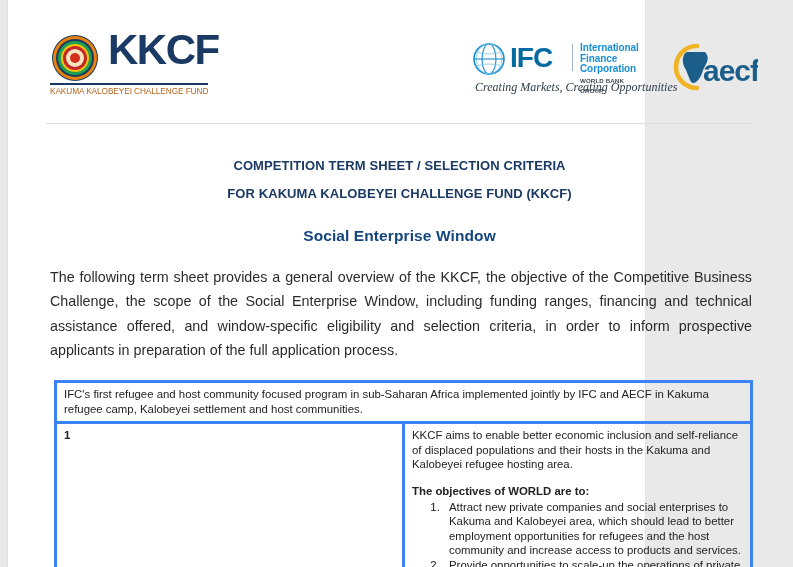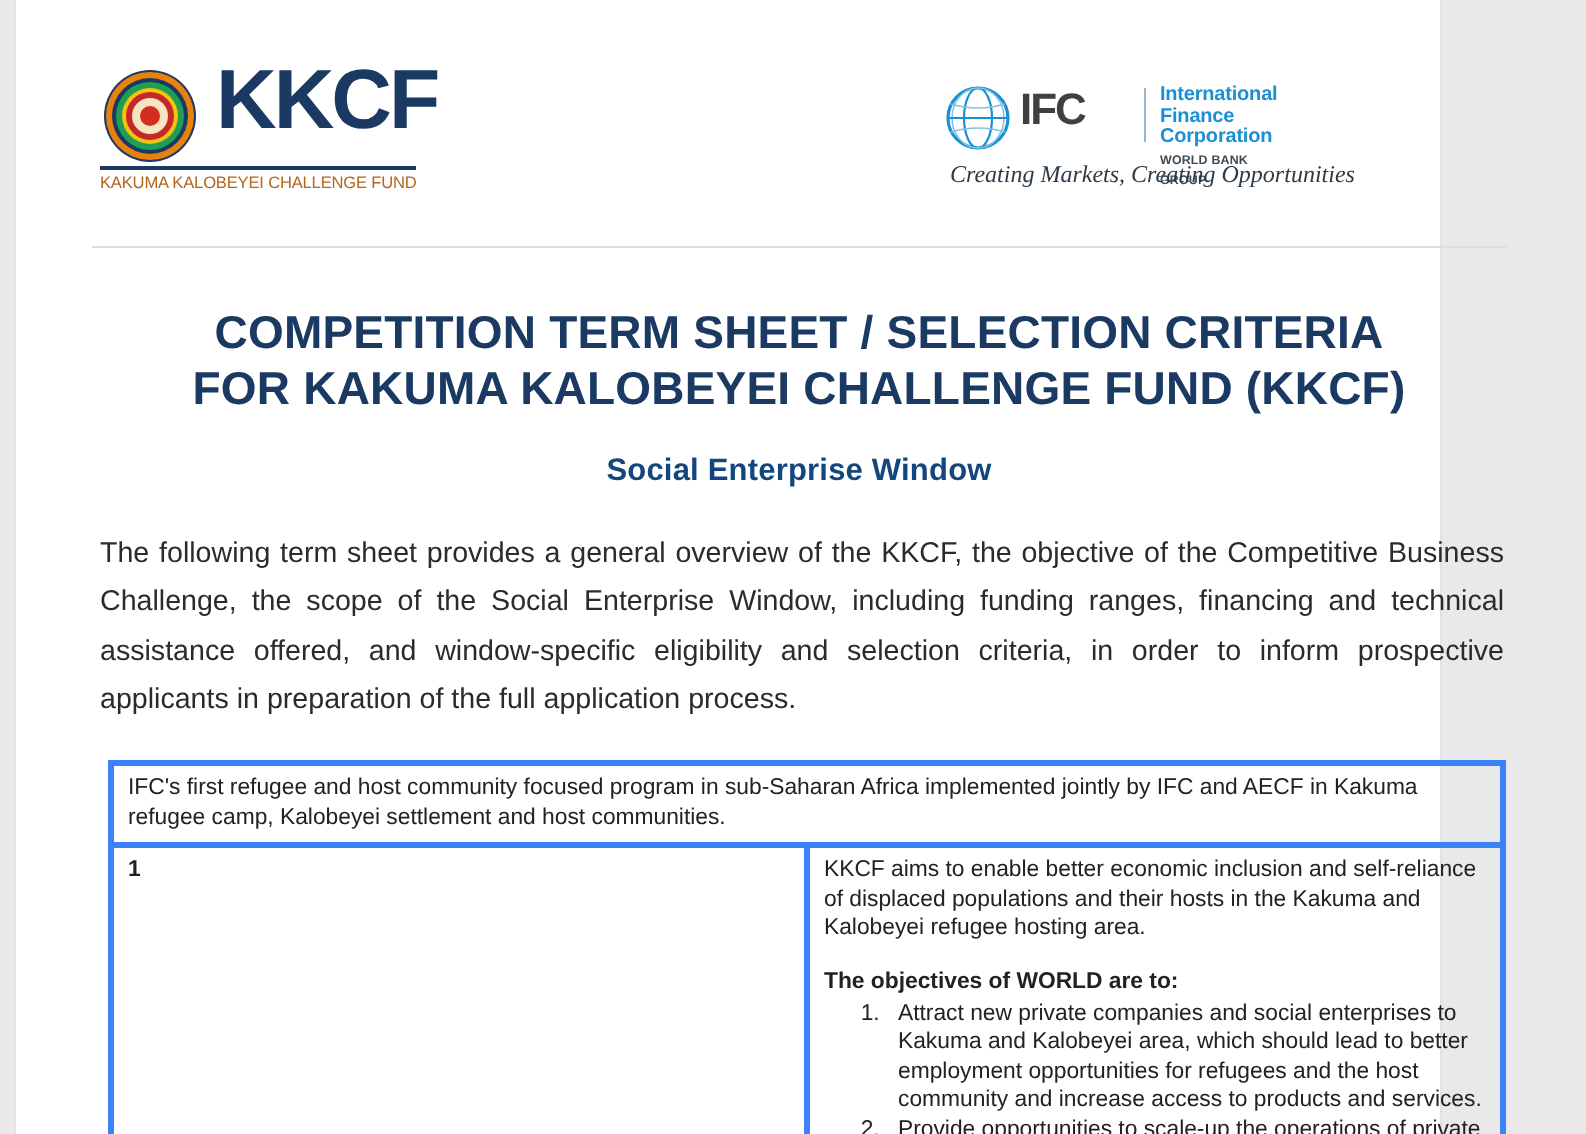--- a/index.html
+++ b/index.html
@@ -10,21 +10,21 @@
     height: 567px;
     overflow: hidden;
     background: #e9e9e9;
     font-family: "Liberation Sans", sans-serif;
   }
 
   .page {
     position: absolute;
     left: 8px;
     top: 0;
-    width: 712px;
+    width: 637px;
     height: 567px;
     background: #ffffff;
     box-shadow: 0 0 0 1px #e2e2e2;
   }
 
   
   .logo-bar {
     position: absolute;
     left: 0; top: 0;
     width: 777px;
@@ -99,24 +99,24 @@
   }
   .ifc-globe {
     position: absolute;
     left: 0; top: 1px;
     width: 32px; height: 32px;
   }
   .ifc-mark {
     position: absolute;
     left: 37px;
     top: 2px;
-    font-size: 22px;
+    font-size: 28px;
     font-weight: bold;
     letter-spacing: -1px;
-    color: #404040;
+    color: #0369a1;
     line-height: 1;
   }
   .ifc-divider {
     position: absolute;
     left: 99px;
     top: 2px;
     width: 1px;
     height: 27px;
     background: #9fb5cc;
   }
@@ -171,21 +171,21 @@
     background: #dedede;
   }
 
   
   .doc-title {
     position: absolute;
     left: 38px;
     top: 152px;
     width: 707px;
     text-align: center;
-    font-size: 23px;
+    font-size: 13px;
     font-weight: bold;
     color: #1b3a63;
     line-height: 28px;
     letter-spacing: 0.1px;
   }
   .doc-subtitle {
     position: absolute;
     left: 38px;
     top: 227px;
     width: 707px;
@@ -291,20 +291,27 @@
       <div class="ifc-mark">IFC</div>
       <div class="ifc-divider"></div>
       <div class="ifc-sub">
         <span class="ifc-sub-line">International</span>
         <span class="ifc-sub-line">Finance Corporation</span>
         <span class="ifc-wbg">WORLD BANK GROUP</span>
       </div>
       <div class="ifc-tagline">Creating Markets, Creating Opportunities</div>
     </div>
 
+    <div class="aecf-logo">
+      <svg class="aecf-svg" width="95" height="50" viewBox="0 0 95 50">
+        <path d="M34 4 A21 21 0 1 0 34 46" fill="none" stroke="#f0b323" stroke-width="4.6" stroke-linecap="round"></path>
+        <path d="M24 10 L42 10 Q46 14 44 20 L40 28 Q38 36 33 40 Q29 43 27 38 L23 28 Q19 22 20 16 Q21 11 24 10 Z" fill="#1b5e8a"></path>
+        <text x="40" y="39" font-family="Liberation Sans, sans-serif" font-size="30" font-weight="bold" fill="#1b5e8a" letter-spacing="-1">aecf</text>
+      </svg>
+    </div>
   </div>
 
   <div class="header-rule"></div>
 
   <div class="doc-title">
     <div>COMPETITION TERM SHEET / SELECTION CRITERIA</div>
     <div>FOR KAKUMA KALOBEYEI CHALLENGE FUND (KKCF)</div>
   </div>
 
   <div class="doc-subtitle">Social Enterprise Window</div>

